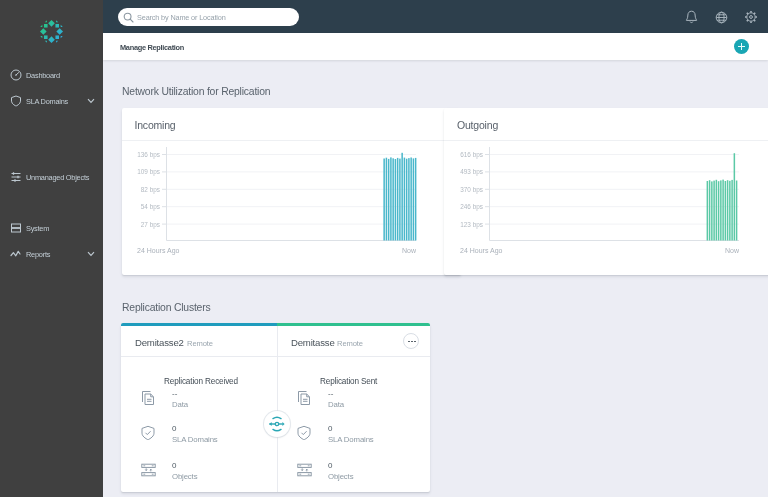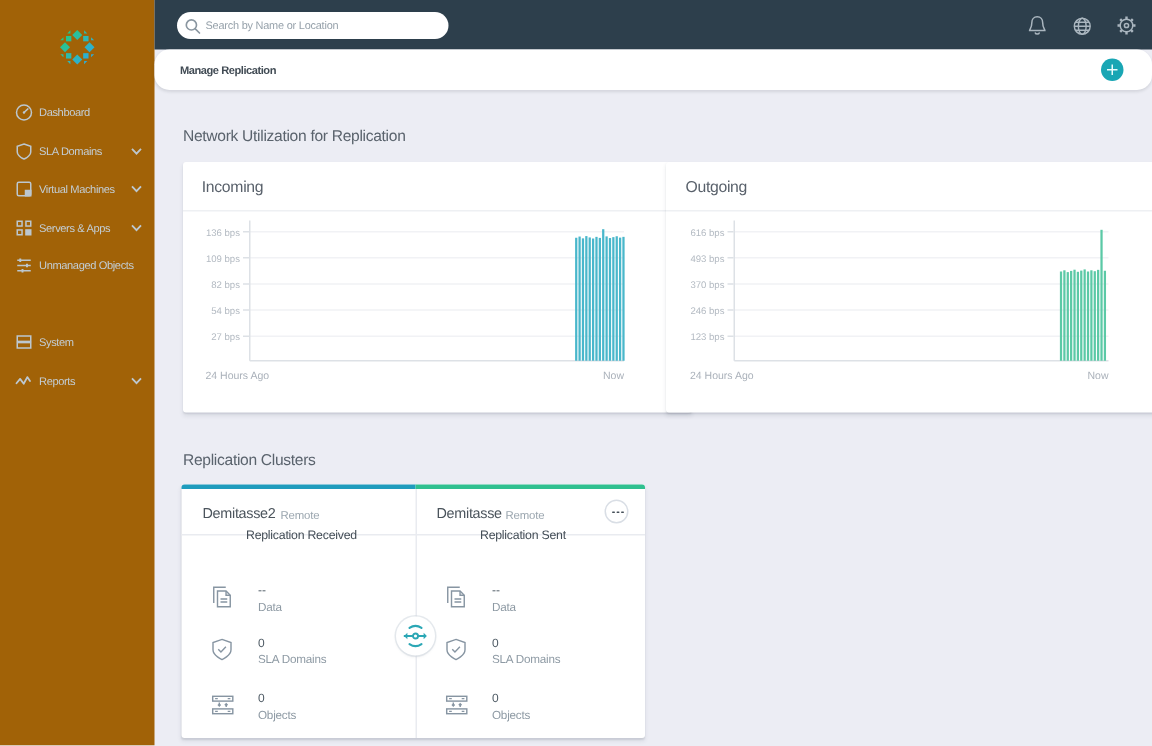--- a/index.html
+++ b/index.html
@@ -1,54 +1,54 @@
 <!DOCTYPE html>
 <html><head>
 <meta charset="utf-8">
 <style>
 * { margin:0; padding:0; box-sizing:border-box; }
 html,body { width:768px; height:497px; overflow:hidden; }
 body { font-family:"Liberation Sans", sans-serif; position:relative; background:#ecedf4; }
 .abs { position:absolute; }
 
 
-#sidebar { left:0; top:0; width:103px; height:497px; background:#a16207; }
+#sidebar { left:0; top:0; width:103px; height:497px; background:#404040; }
 .mitem { position:absolute; left:0; width:103px; height:26px; }
 .mitem svg.mi { position:absolute; left:10px; top:50%; margin-top:-6px; }
 .mitem .mlabel { position:absolute; left:26px; top:50%; transform:translateY(-50%); font-size:7.4px; color:#c3ced6; letter-spacing:-0.25px; white-space:nowrap; }
 .mitem svg.chev { position:absolute; right:8px; top:50%; margin-top:-3px; }
 
 
 #topbar { left:103px; top:0; width:665px; height:33px; background:#2d3f4c; }
 #search { position:absolute; left:15px; top:8px; width:181px; height:18px; background:#fff; border-radius:9px; }
 #search .ph { position:absolute; left:19px; top:50%; transform:translateY(-50%); font-size:7.3px; letter-spacing:-0.15px; color:#97a2ab; }
 #search svg { position:absolute; left:5px; top:4px; }
 
 
-#subbar { left:103px; top:33px; width:665px; height:27px; background:#ffffff; box-shadow:0 1px 2px rgba(40,50,60,0.12);border-radius:10px; }
+#subbar { left:103px; top:33px; width:665px; height:27px; background:#ffffff; box-shadow:0 1px 2px rgba(40,50,60,0.12); }
 #subbar .title { position:absolute; left:17px; top:50%; transform:translateY(-50%); font-size:7.4px; letter-spacing:-0.3px; font-weight:bold; color:#414b54; }
 #plusbtn { position:absolute; right:19px; top:6px; width:15px; height:15px; border-radius:50%; background:#19a6b4; }
 #plusbtn:before { content:""; position:absolute; left:4px; top:6.8px; width:7px; height:1.6px; background:#eafcfc; }
 #plusbtn:after { content:""; position:absolute; left:6.8px; top:4px; width:1.6px; height:7px; background:#eafcfc; }
 
 
 .sectitle { position:absolute; font-size:10.4px; letter-spacing:-0.2px; color:#5a636d;margin-top:12px; }
 .card { position:absolute; background:#fff; border-radius:2px; box-shadow:0 1px 1px rgba(50,60,80,0.10), 0 2px 3px rgba(50,60,80,0.10); }
 .chartcard { left:0; top:108px; width:339px; height:167px; }
 .cardtitle { position:absolute; left:13px; top:11px; font-size:10.5px; letter-spacing:-0.2px; color:#59616b; }
 .carddiv { position:absolute; left:0; right:0; top:32px; height:1px; background:#eef0f3; }
 
 
 #cluster { left:121px; top:323px; width:309px; height:169px; }
 #cluster .tb { position:absolute; top:0; height:2.5px; }
 #cluster .coldiv { position:absolute; left:156px; top:2.5px; bottom:0; width:1px; background:#e9ebf0; }
 #cluster .hdrdiv { position:absolute; left:0; right:0; top:33px; height:1px; background:#e9ebf0; }
 .cname { position:absolute; top:13.5px; font-size:9.6px; letter-spacing:-0.2px; color:#4b545c; }
 .ctag { position:absolute; top:15.5px; font-size:7.6px; letter-spacing:-0.1px; color:#9ba6af; }
-.subhd { position:absolute; top:29px; font-size:8.2px; letter-spacing:-0.15px; color:#434d56;padding-left:29px; }
+.subhd { position:absolute; top:54px; font-size:8.2px; letter-spacing:-0.15px; color:#434d56;padding-left:29px; }
 .row { position:absolute; width:140px; height:30px; }
 .row svg { position:absolute; left:0; top:0; }
 .row .v { position:absolute; left:32px; top:-1px; font-size:8px; color:#4e5a64; }
 .row .l { position:absolute; left:32px; top:9.5px; font-size:7.8px; letter-spacing:-0.15px; color:#8e9aa4; }
 #dots3 { position:absolute; right:11px; top:10px; width:16px; height:16px; border-radius:50%; background:#fff; border:1px solid #d9dee5; }
 #dots3 span { position:absolute; top:6.6px; width:1.6px; height:1.6px; border-radius:50%; background:#454f58; }
 #synccirc { position:absolute; left:264px; top:411px; width:26px; height:26px; border-radius:50%; background:#fff; box-shadow:0 0 0 1px rgba(210,216,224,0.55), 0 1px 2px rgba(80,90,110,0.12); }
 </style>
 </head>
 <body>
@@ -92,42 +92,20 @@
   </div>
   <div class="mitem" style="top:87.5px">
     <svg class="mi" width="12" height="12" viewBox="0 0 12 12" fill="none" stroke="#bcc7cf" stroke-width="1">
       <path d="M6 1 L10.5 2.6 V6.2 C10.5 9.2 6 11 6 11 C6 11 1.5 9.2 1.5 6.2 V2.6 Z"></path>
     </svg>
     <span class="mlabel">SLA Domains</span>
     <svg class="chev" width="8" height="6" viewBox="0 0 8 6" fill="none" stroke="#bcc7cf" stroke-width="1.2">
         <path d="M1 1.2 L4 4.4 L7 1.2"></path>
       </svg>
   </div>
-  <div class="mitem" style="top:113px">
-    <svg class="mi" width="12" height="12" viewBox="0 0 12 12" fill="none" stroke="#bcc7cf" stroke-width="1">
-      <rect x="1.5" y="1.5" width="9" height="9" rx="1"></rect>
-        <rect x="6.5" y="6.5" width="4.5" height="4.5" fill="#bcc7cf" stroke="none"></rect>
-    </svg>
-    <span class="mlabel">Virtual Machines</span>
-    <svg class="chev" width="8" height="6" viewBox="0 0 8 6" fill="none" stroke="#bcc7cf" stroke-width="1.2">
-        <path d="M1 1.2 L4 4.4 L7 1.2"></path>
-      </svg>
-  </div>
-  <div class="mitem" style="top:138.5px">
-    <svg class="mi" width="12" height="12" viewBox="0 0 12 12" fill="none" stroke="#bcc7cf" stroke-width="1">
-      <rect x="1.5" y="1.5" width="3.2" height="3.2"></rect>
-        <rect x="1.5" y="7.3" width="3.2" height="3.2"></rect>
-      <rect x="7.3" y="1.5" width="3.2" height="3.2"></rect>
-        <rect x="7.3" y="7.3" width="3.2" height="3.2" fill="#bcc7cf"></rect>
-    </svg>
-    <span class="mlabel">Servers &amp; Apps</span>
-    <svg class="chev" width="8" height="6" viewBox="0 0 8 6" fill="none" stroke="#bcc7cf" stroke-width="1.2">
-        <path d="M1 1.2 L4 4.4 L7 1.2"></path>
-      </svg>
-  </div>
   <div class="mitem" style="top:164px">
     <svg class="mi" width="12" height="12" viewBox="0 0 12 12" fill="none" stroke="#bcc7cf" stroke-width="1">
       <path d="M1.5 2.5 H10.5 M1.5 6 H10.5 M1.5 9.5 H10.5"></path>
       <path d="M3.5 1.3 V3.7 M8 4.8 V7.2 M5 8.3 V10.7" stroke-width="1.3"></path>
     </svg>
     <span class="mlabel">Unmanaged Objects</span>
   </div>
   <div class="mitem" style="top:215px">
     <svg class="mi" width="12" height="12" viewBox="0 0 12 12" fill="none" stroke="#bcc7cf" stroke-width="1">
       <rect x="1.5" y="2" width="9" height="3.6"></rect>

